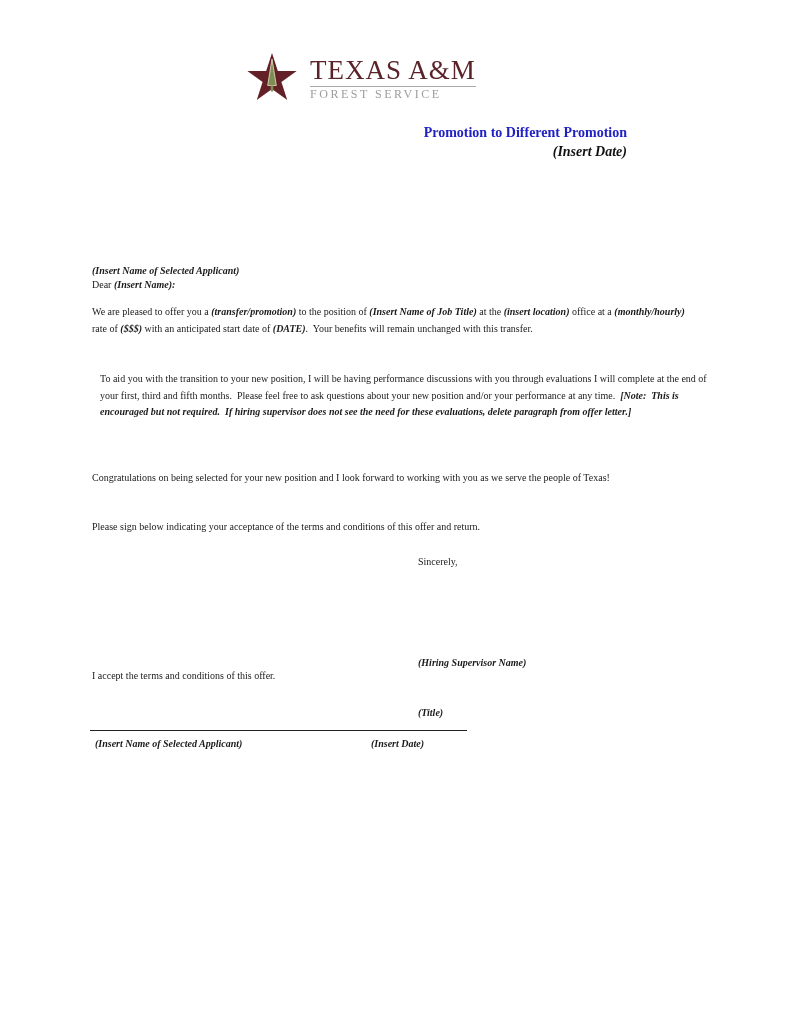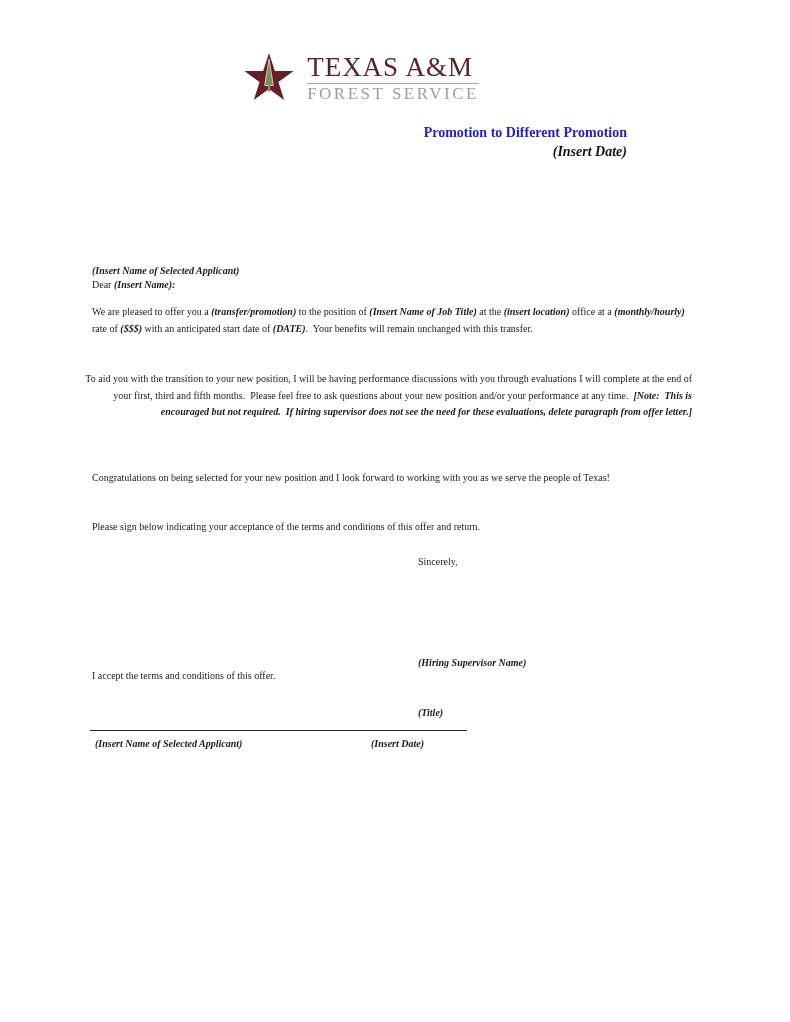--- a/index.html
+++ b/index.html
@@ -8,33 +8,33 @@
     font-family:"Liberation Serif", serif; color:#1a1a1a; overflow:hidden;
   }
   .abs { position:absolute; }
 
   
   .logo { top:52px; left:0; width:100%; display:flex; justify-content:center; align-items:center; gap:9px; }
   .logo svg { width:58px; height:54px; flex:0 0 auto; }
   .logo-text { display:flex; flex-direction:column; }
   .org-name { font-size:27px; line-height:1.0; letter-spacing:1px; font-weight:500; }
   .logo-divider { border-top:1.5px solid #a9a7a8; margin:2px 0 1px 0; }
-  .org-subtitle { font-size:17px; line-height:1.1; letter-spacing:2.5px; }
+  .org-subtitle { font-size:12px; line-height:1.1; letter-spacing:2.5px; }
 
   
   .title-block { top:124px; right:92px; text-align:right; font-weight:bold; font-size:14px; line-height:18.5px; }
   .date-line { color:#111111; font-style:italic; }
 
   
   .body-text { font-size:10px; line-height:16.6px; margin:0; white-space:pre-wrap; }
   .bi { font-weight:bold; font-style:italic; }
   .recipient { top:230px; left:92px; }
   .salutation { top:277px; left:92px; }
   .para-1 { top:304px; left:92px; width:610px; }
-  .para-2 { top:371px; left:80px; width:612px;text-align:right; }
+  .para-2 { top:371px; left:100px; width:612px; }
   .para-3 { top:470px; left:92px; width:610px; }
   .para-4 { top:519px; left:92px; width:610px; }
   .closing { top:554px; left:418px; }
   .signer { top:622px; left:418px; }
   .acceptance { top:668px; left:92px; }
   .sig-line { top:730px; left:90px; width:377px; border-top:1.6px solid #222222; height:0; }
   .sig-name-label { top:736px; left:95px; }
   .sig-date-label { top:736px; left:371px; }
 </style>
 </head>

